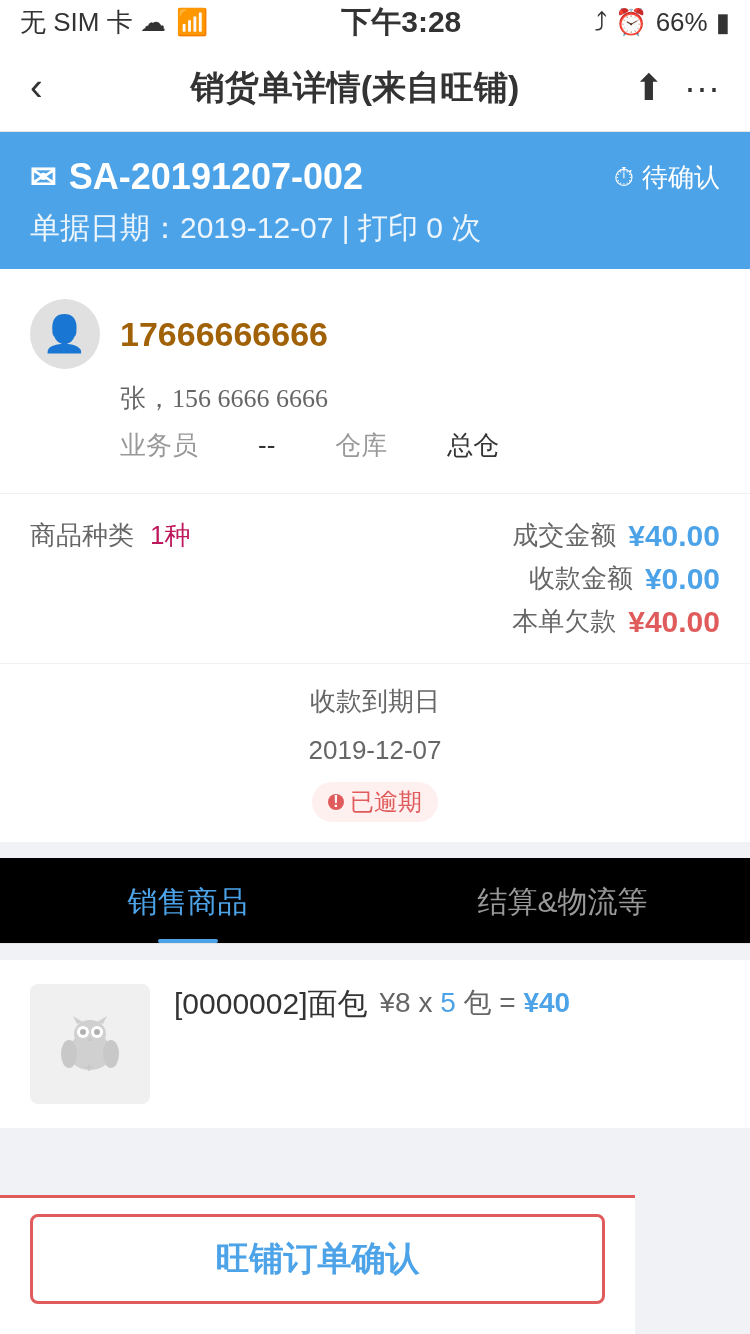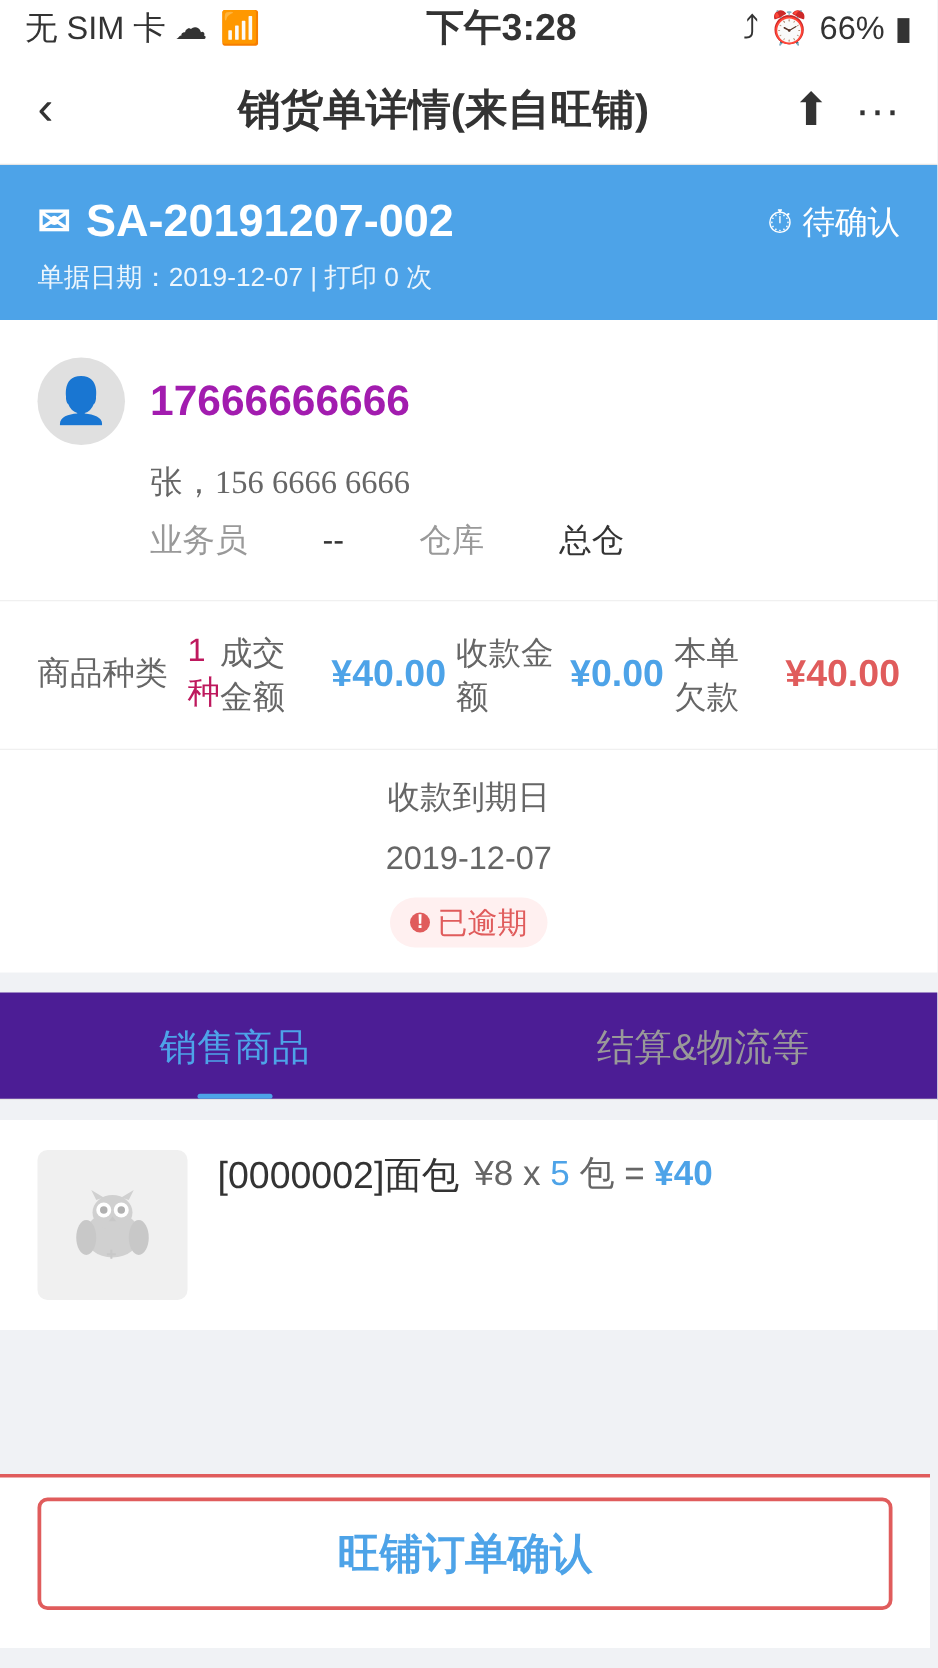--- a/index.html
+++ b/index.html
@@ -88,21 +88,21 @@
     }
     .order-status {
       display: flex;
       align-items: center;
       gap: 8px;
       color: #fff;
       font-size: 26px;
     }
     .order-meta {
       color: rgba(255,255,255,0.9);
-      font-size: 21px;
+      font-size: 30px;
     }
     
     .white-card {
       background: #fff;
       margin-bottom: 16px;
     }
     .customer-section {
       padding: 30px;
       display: flex;
       flex-direction: column;
@@ -122,21 +122,21 @@
       display: flex;
       align-items: center;
       justify-content: center;
       font-size: 36px;
       color: #aaa;
       flex-shrink: 0;
     }
     .customer-name {
       font-size: 34px;
       font-weight: 600;
-      color: #a21caf;
+      color: #a16207;
     }
     .customer-info {
       font-size: 26px;
       color: #666;
       padding-left: 90px;
       font-family: Liberation Serif, serif;
     }
     .customer-fields {
       display: flex;
       align-items: center;
@@ -163,21 +163,21 @@
     .stats-row {
       display: flex;
       align-items: center;
       font-size: 26px;
       color: #666;
     }
     .stats-label { min-width: 120px; }
     .stats-value { color: #be185d; font-weight: 400; }
     .stats-right {
       display: flex;
-      flex-direction: row;
+      flex-direction: column;
       align-items: flex-end;
       gap: 8px;
     }
     .stats-right-row {
       display: flex;
       align-items: center;
       gap: 12px;
       font-size: 26px;
     }
     .stats-right-label { color: #666; }
@@ -211,21 +211,21 @@
       border-radius: 50%;
       display: flex;
       align-items: center;
       justify-content: center;
       color: white;
       font-size: 16px;
       font-weight: bold;
     }
     
     .tabs-bar {
-      background: #4c1d95;
+      background: #000000;
       display: flex;
       border-bottom: 1px solid #e5e5e5;
       margin-bottom: 16px;
     }
     .tab-item {
       flex: 1;
       text-align: center;
       padding: 24px 0 20px;
       font-size: 30px;
       color: #999;
@@ -288,23 +288,23 @@
     .price-highlight { color: #4da3e8; font-weight: 600; }
     .price-qty { color: #4da3e8; }
     
     .bottom-space {
       height: 200px;
       background: #f0f2f5;
     }
     
     .bottom-bar {
       position: fixed;
-      bottom: 16px;
+      bottom: 0;
       left: 0;
-      width: 744px;
+      width: 635px;
       background: #fff;
       padding: 16px 30px 30px;
       border-top: 3px solid #e05c5c;
     }
     .confirm-btn {
       width: 100%;
       height: 90px;
       border: 3px solid #e05c5c;
       background: #fff;
       color: #4da3e8;

